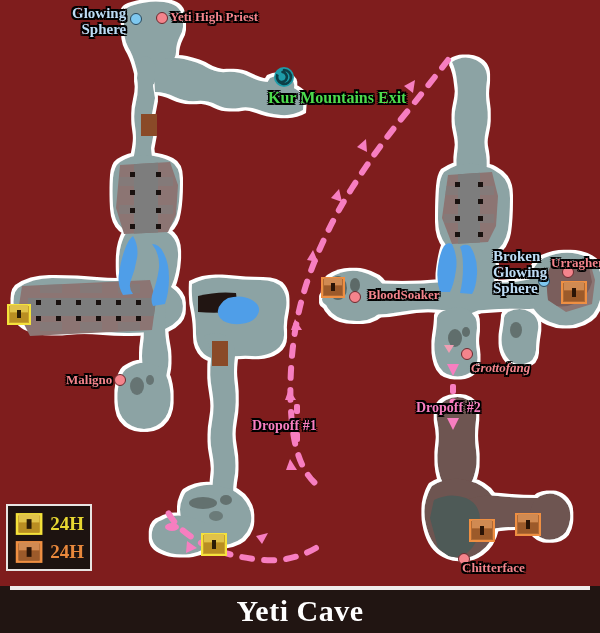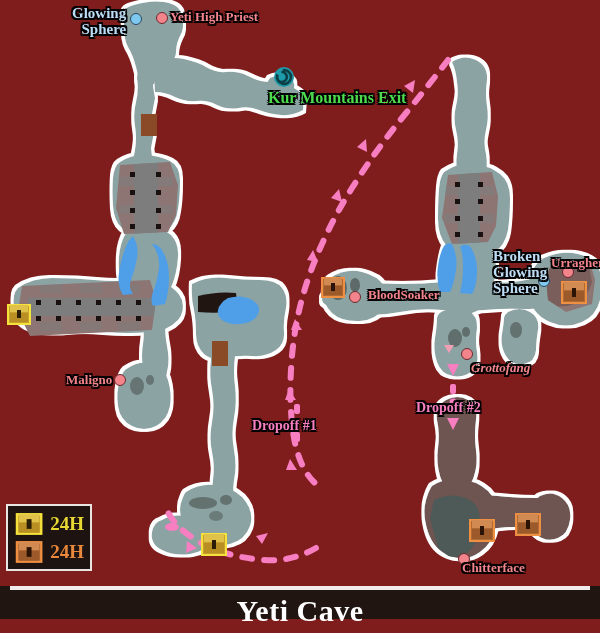--- a/index.html
+++ b/index.html
@@ -25,21 +25,21 @@
           background:#1d1310;border:2px solid #e8e4e2;
           padding:5px 6px;box-sizing:border-box;}
   .legend-row{display:flex;align-items:center;height:25px;}
   .legend-row + .legend-row{margin-top:3px;}
   .legend-txt{font-family:"Liberation Serif",serif;font-weight:bold;
               font-size:19px;margin-left:7px;}
   .legend-txt.gold{color:#e8d832;}
   .legend-txt.orange{color:#e8883c;}
 
   
-  #title-bar{position:absolute;left:0;top:586px;width:600px;height:33px;
+  #title-bar{position:absolute;left:0;top:586px;width:600px;height:47px;
              background:#211512;}
   #title-rule{position:absolute;left:10px;top:0;width:580px;height:4px;
               background:#efeceb;}
   #title-text{position:absolute;left:0;top:8px;width:600px;text-align:center;
               font-family:"Liberation Serif",serif;font-weight:bold;
               font-size:30px;color:#ffffff;letter-spacing:.5px;}
 </style>
 </head>
 <body>
 

